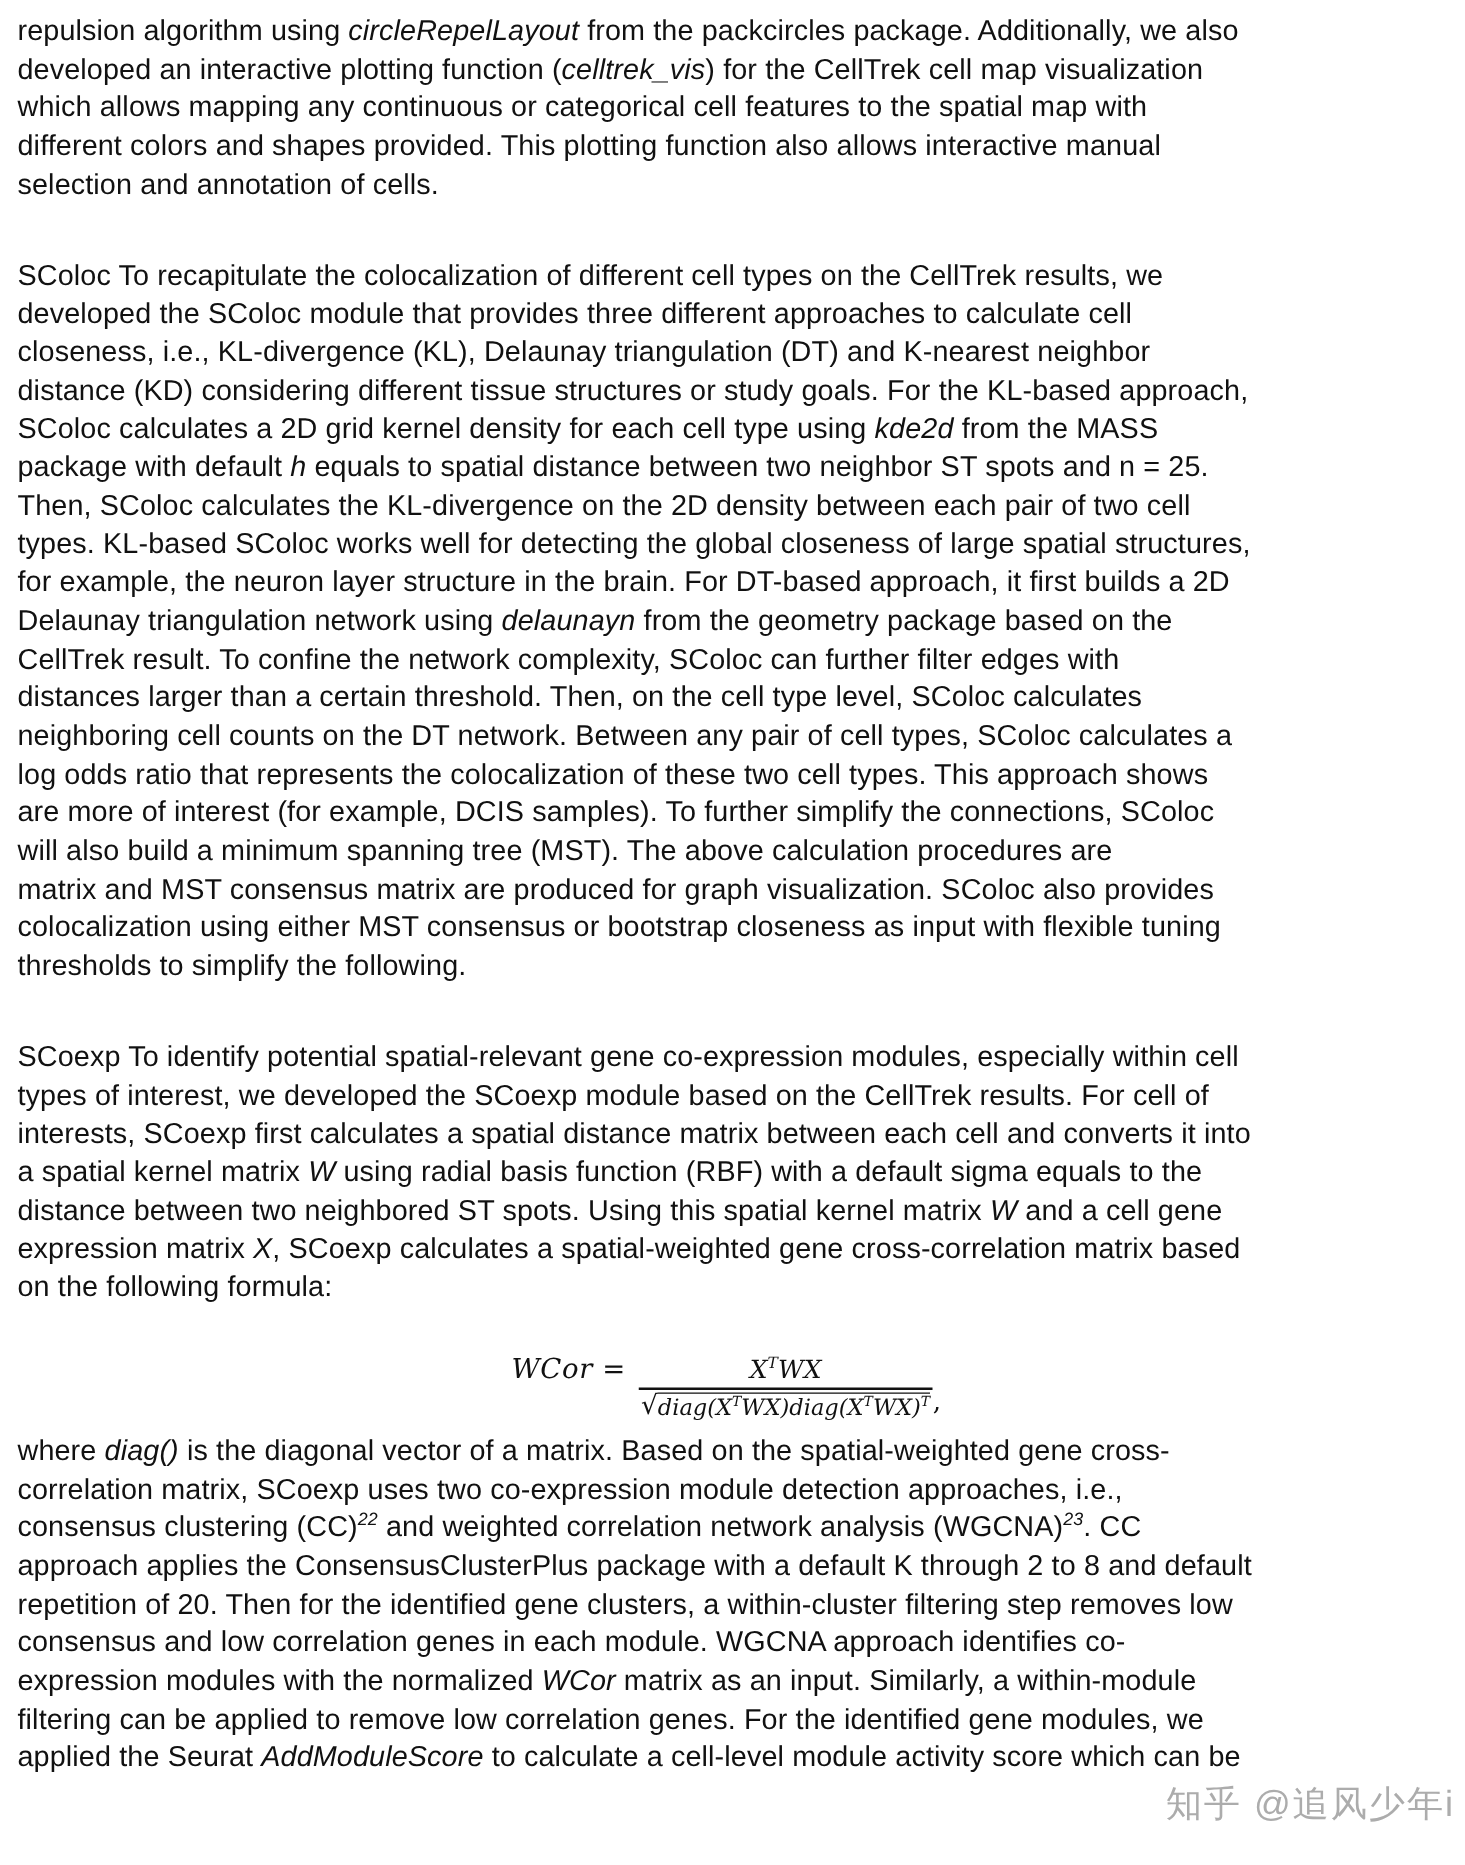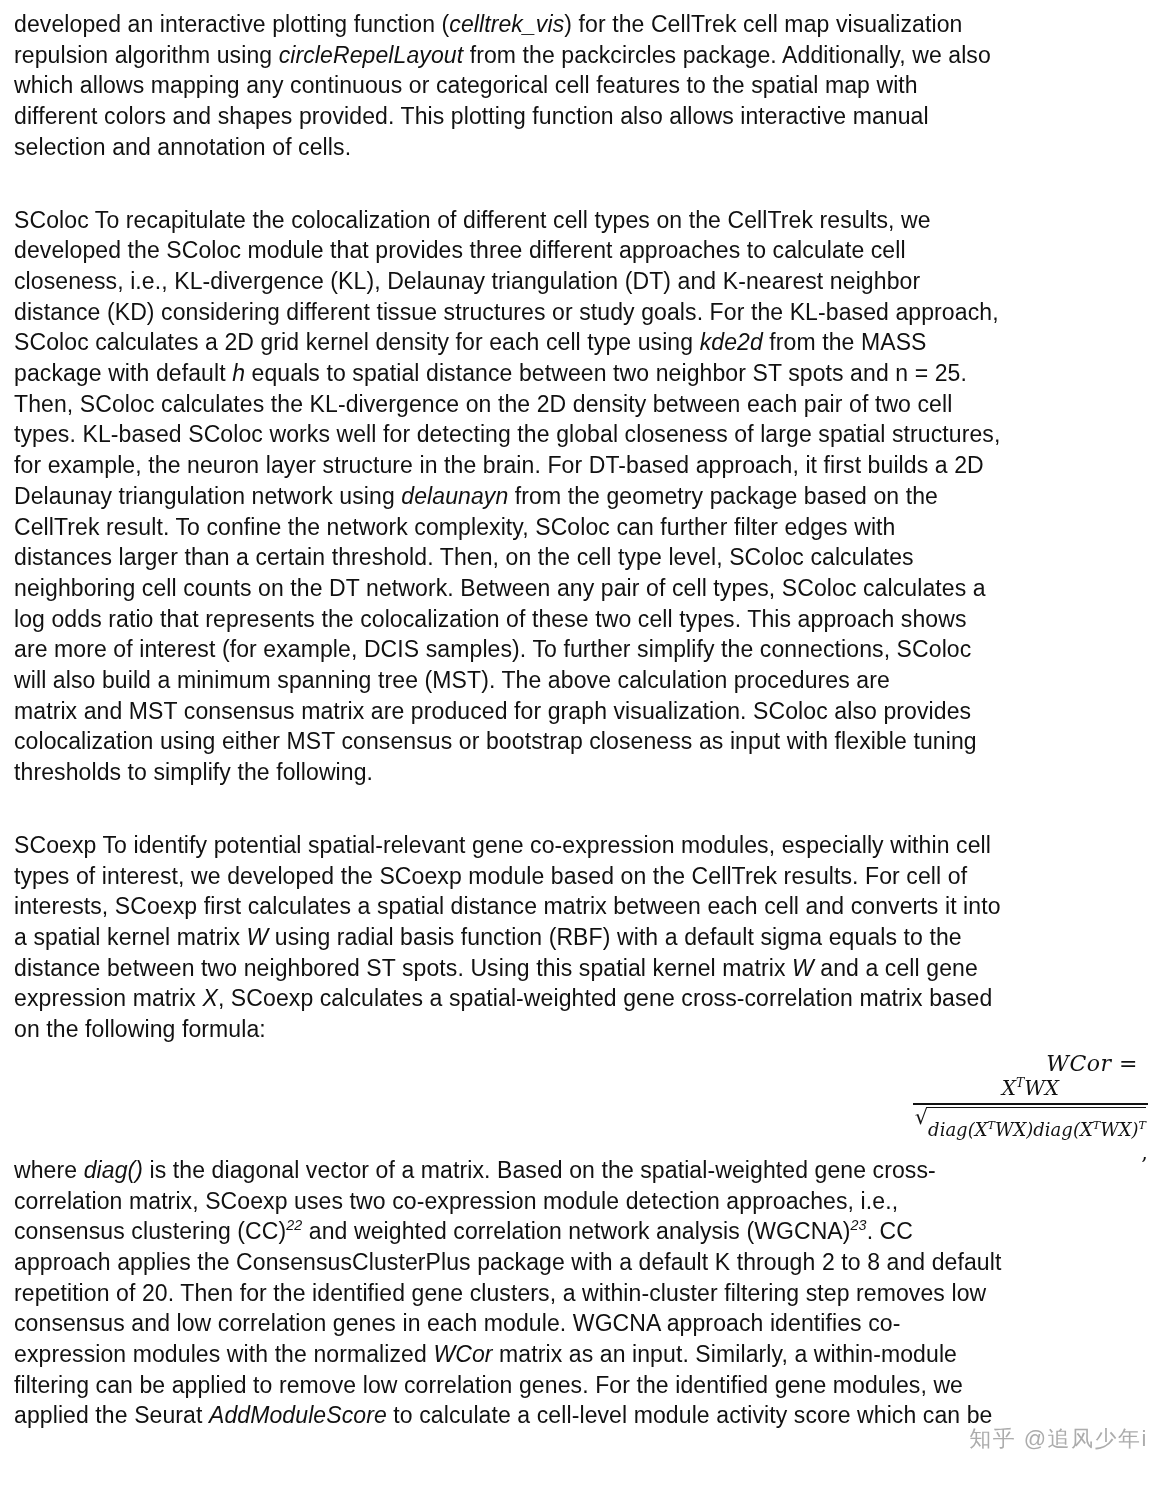--- a/index.html
+++ b/index.html
@@ -32,69 +32,68 @@
   sup {
     font-size: 0.62em;
     vertical-align: super;
     line-height: 0;
     font-style: italic;
   }
   
   .formula-row {
     display: flex;
     justify-content: center;
-    align-items: flex-end;
+    align-items: flex-start;
     font-family: "DejaVu Serif", serif;
     font-size: 22px;
     color: #111111;
     height: 58px;
-    margin: -4px 0 14px 0;
-    flex-direction: column;
+    margin: -4px 0 4px 0;
   }
   .f-lhs { margin-right: 10px; letter-spacing: 0.5px; }
   .frac {
     display: inline-flex;
     flex-direction: column;
     align-items: center;
     vertical-align: middle;
   }
   .f-num { font-size: 20px; padding: 0 6px 3px 6px; }
   .f-den {
     border-top: 2px solid #111111;
     padding: 2px 2px 0 2px;
     font-size: 18px;
     display: inline-flex;
     align-items: flex-start;
   }
   .rad { font-size: 21px; line-height: 1; position: relative; top: 0px; }
-  .root-content { border-top: 1.6px solid #111111; padding-top: 11px; }
+  .root-content { border-top: 1.6px solid #111111; padding-top: 1px; }
   .formula-row sup { font-style: italic; }
   .f-trail { align-self: flex-end; padding-bottom: 8px; font-size: 21px; }
   
   .watermark {
     position: absolute;
     top: 1424px;
-    right: 24px;
-    font-size: 22px;
+    right: 8px;
+    font-size: 29px;
     letter-spacing: 1.5px;
     font-family: "Liberation Sans", sans-serif;
     color: rgba(160,160,160,0.88);
     z-index: 3;
     white-space: nowrap;
   }
 </style>
 </head>
 <body>
 
 <div class="page">
   <div class="doc">
 
     <div class="para" id="para-0">
+        <div class="ln"><span>repulsion algorithm using </span><span class="it">circleRepelLayout</span><span> from the packcircles package. Additionally, we also</span></div>
         <div class="ln"><span>developed an interactive plotting function (</span><span class="it">celltrek_vis</span><span>) for the CellTrek cell map visualization</span></div>
-        <div class="ln"><span>repulsion algorithm using </span><span class="it">circleRepelLayout</span><span> from the packcircles package. Additionally, we also</span></div>
         <div class="ln"><span>which allows mapping any continuous or categorical cell features to the spatial map with</span></div>
         <div class="ln"><span>different colors and shapes provided. This plotting function also allows interactive manual</span></div>
         <div class="ln"><span>selection and annotation of cells.</span></div>
       </div>
 
     <div class="para" id="para-1">
         <div class="ln"><span class="bd">SColoc</span><span> To recapitulate the colocalization of different cell types on the CellTrek results, we</span></div>
         <div class="ln"><span>developed the SColoc module that provides three different approaches to calculate cell</span></div>
         <div class="ln"><span>closeness, i.e., KL-divergence (KL), Delaunay triangulation (DT) and K-nearest neighbor</span></div>
         <div class="ln"><span>distance (KD) considering different tissue structures or study goals. For the KL-based approach,</span></div>

